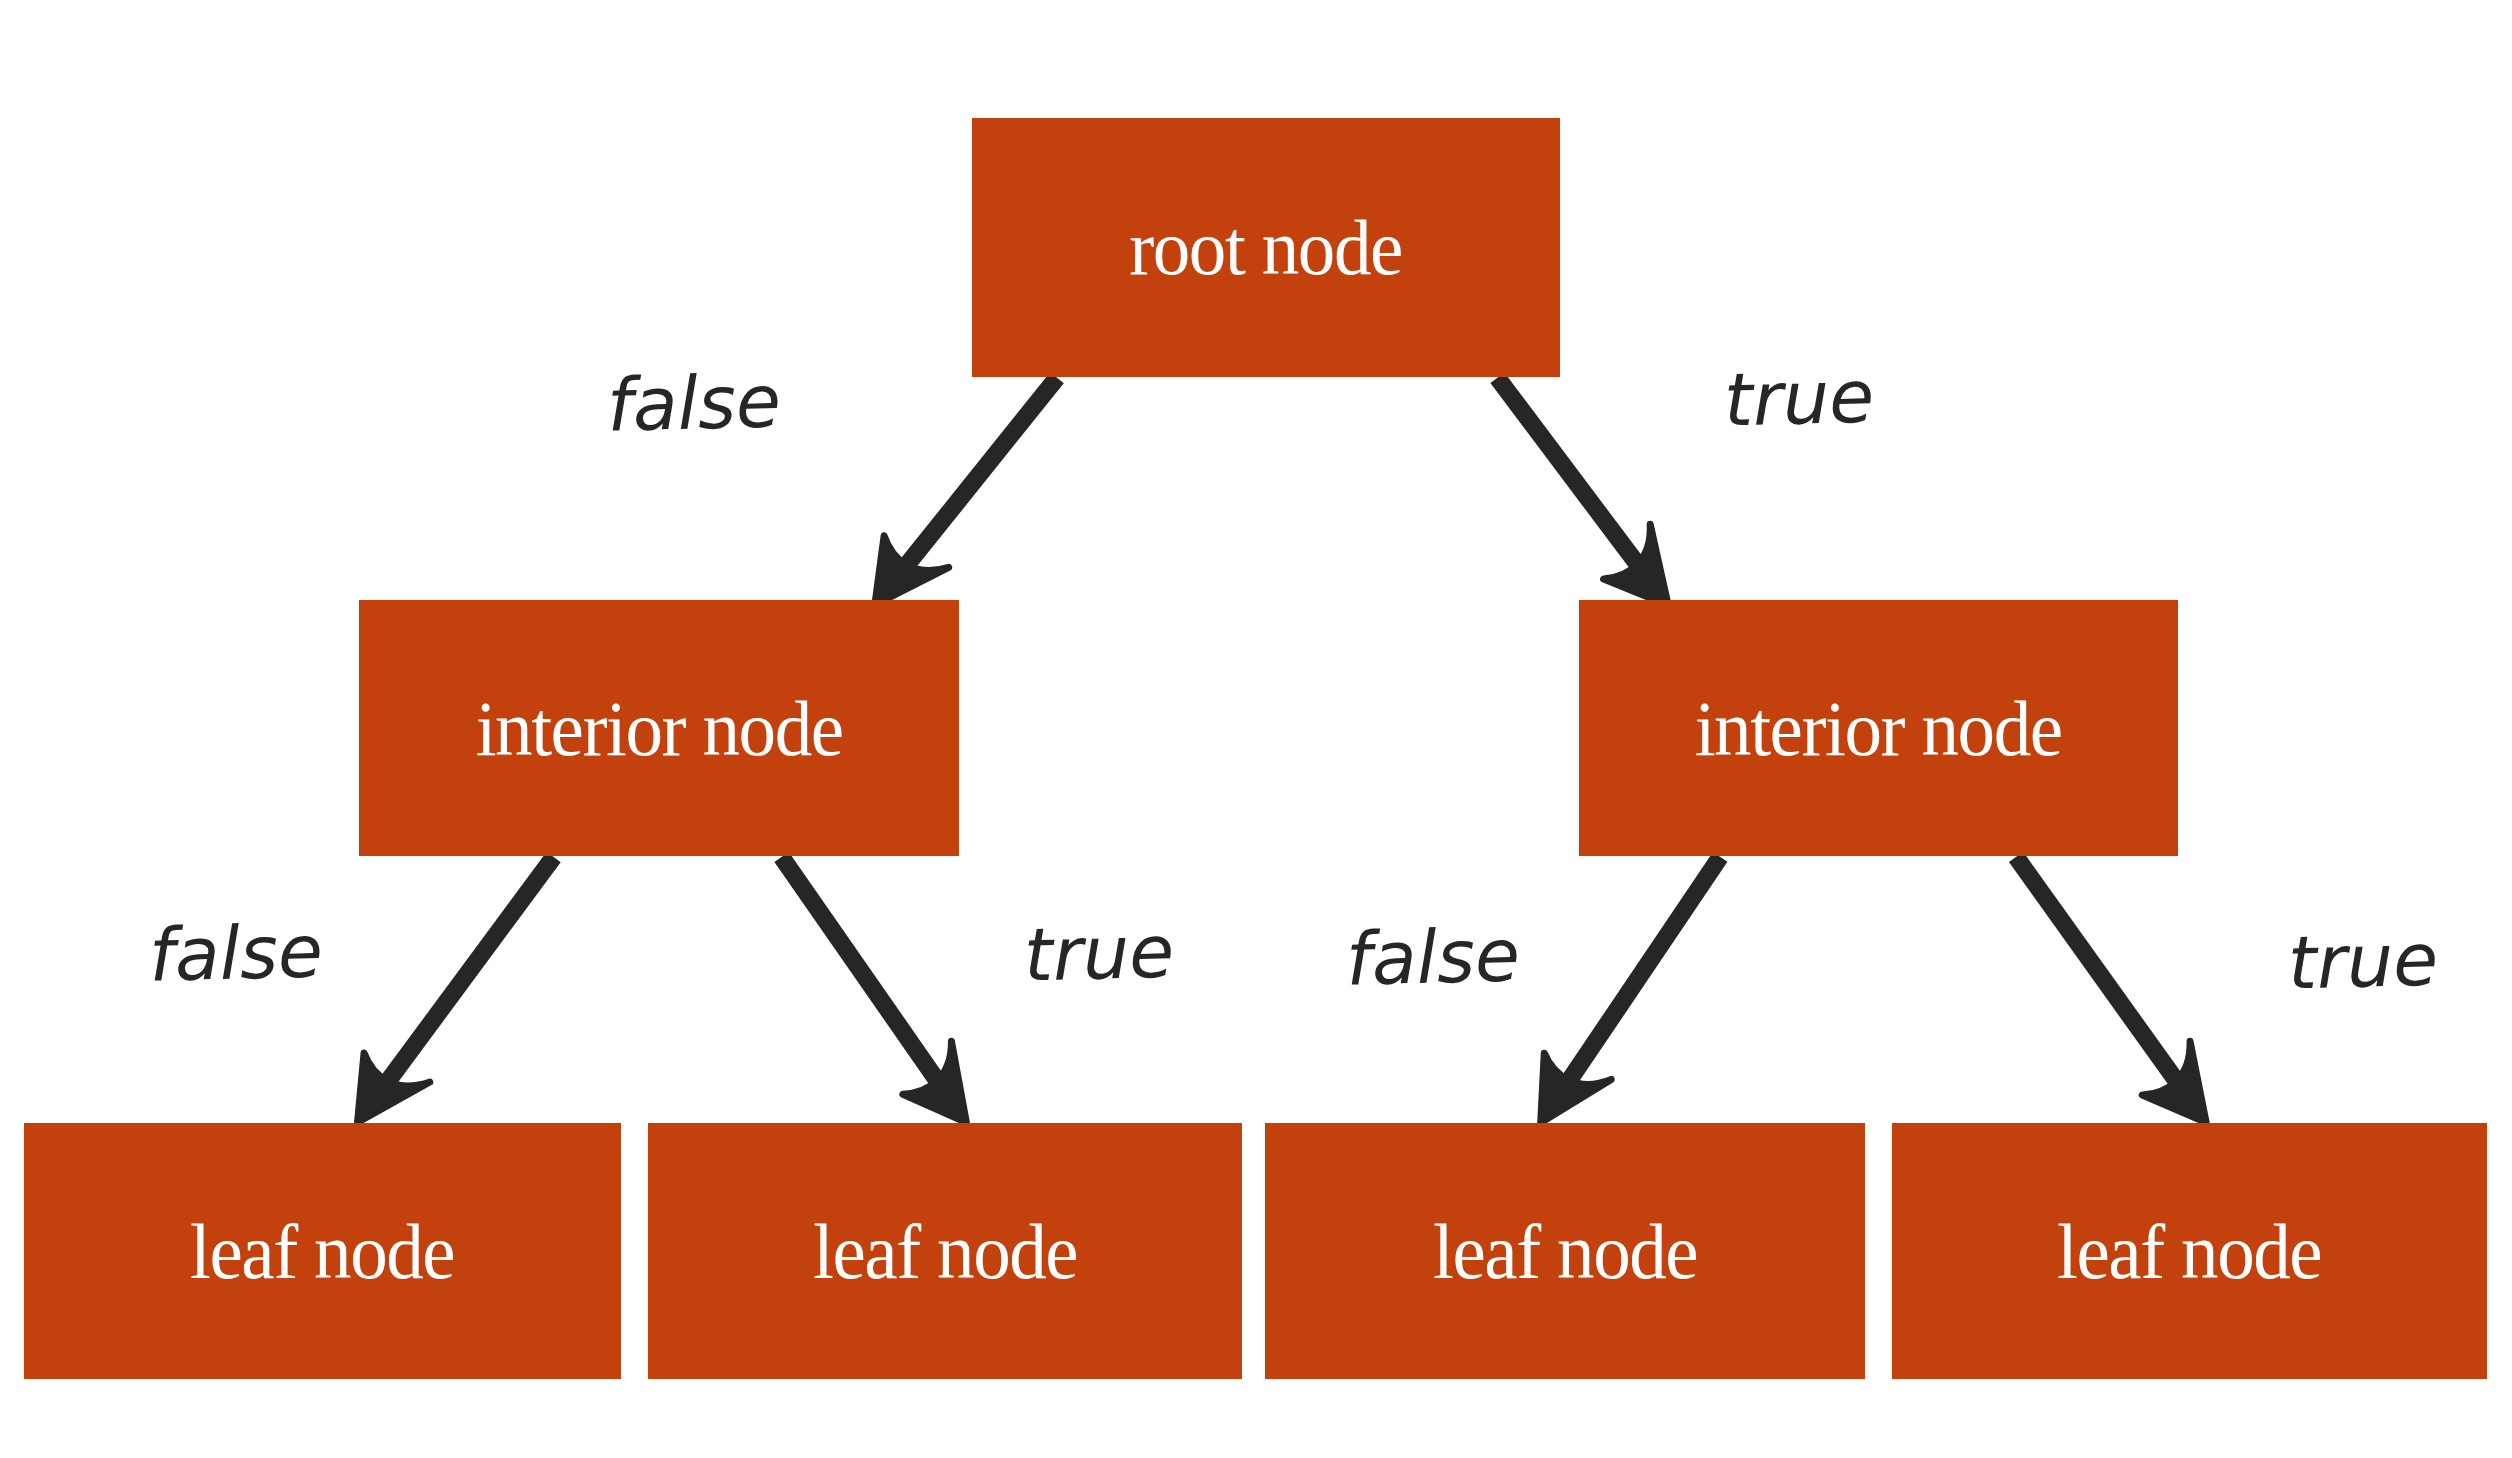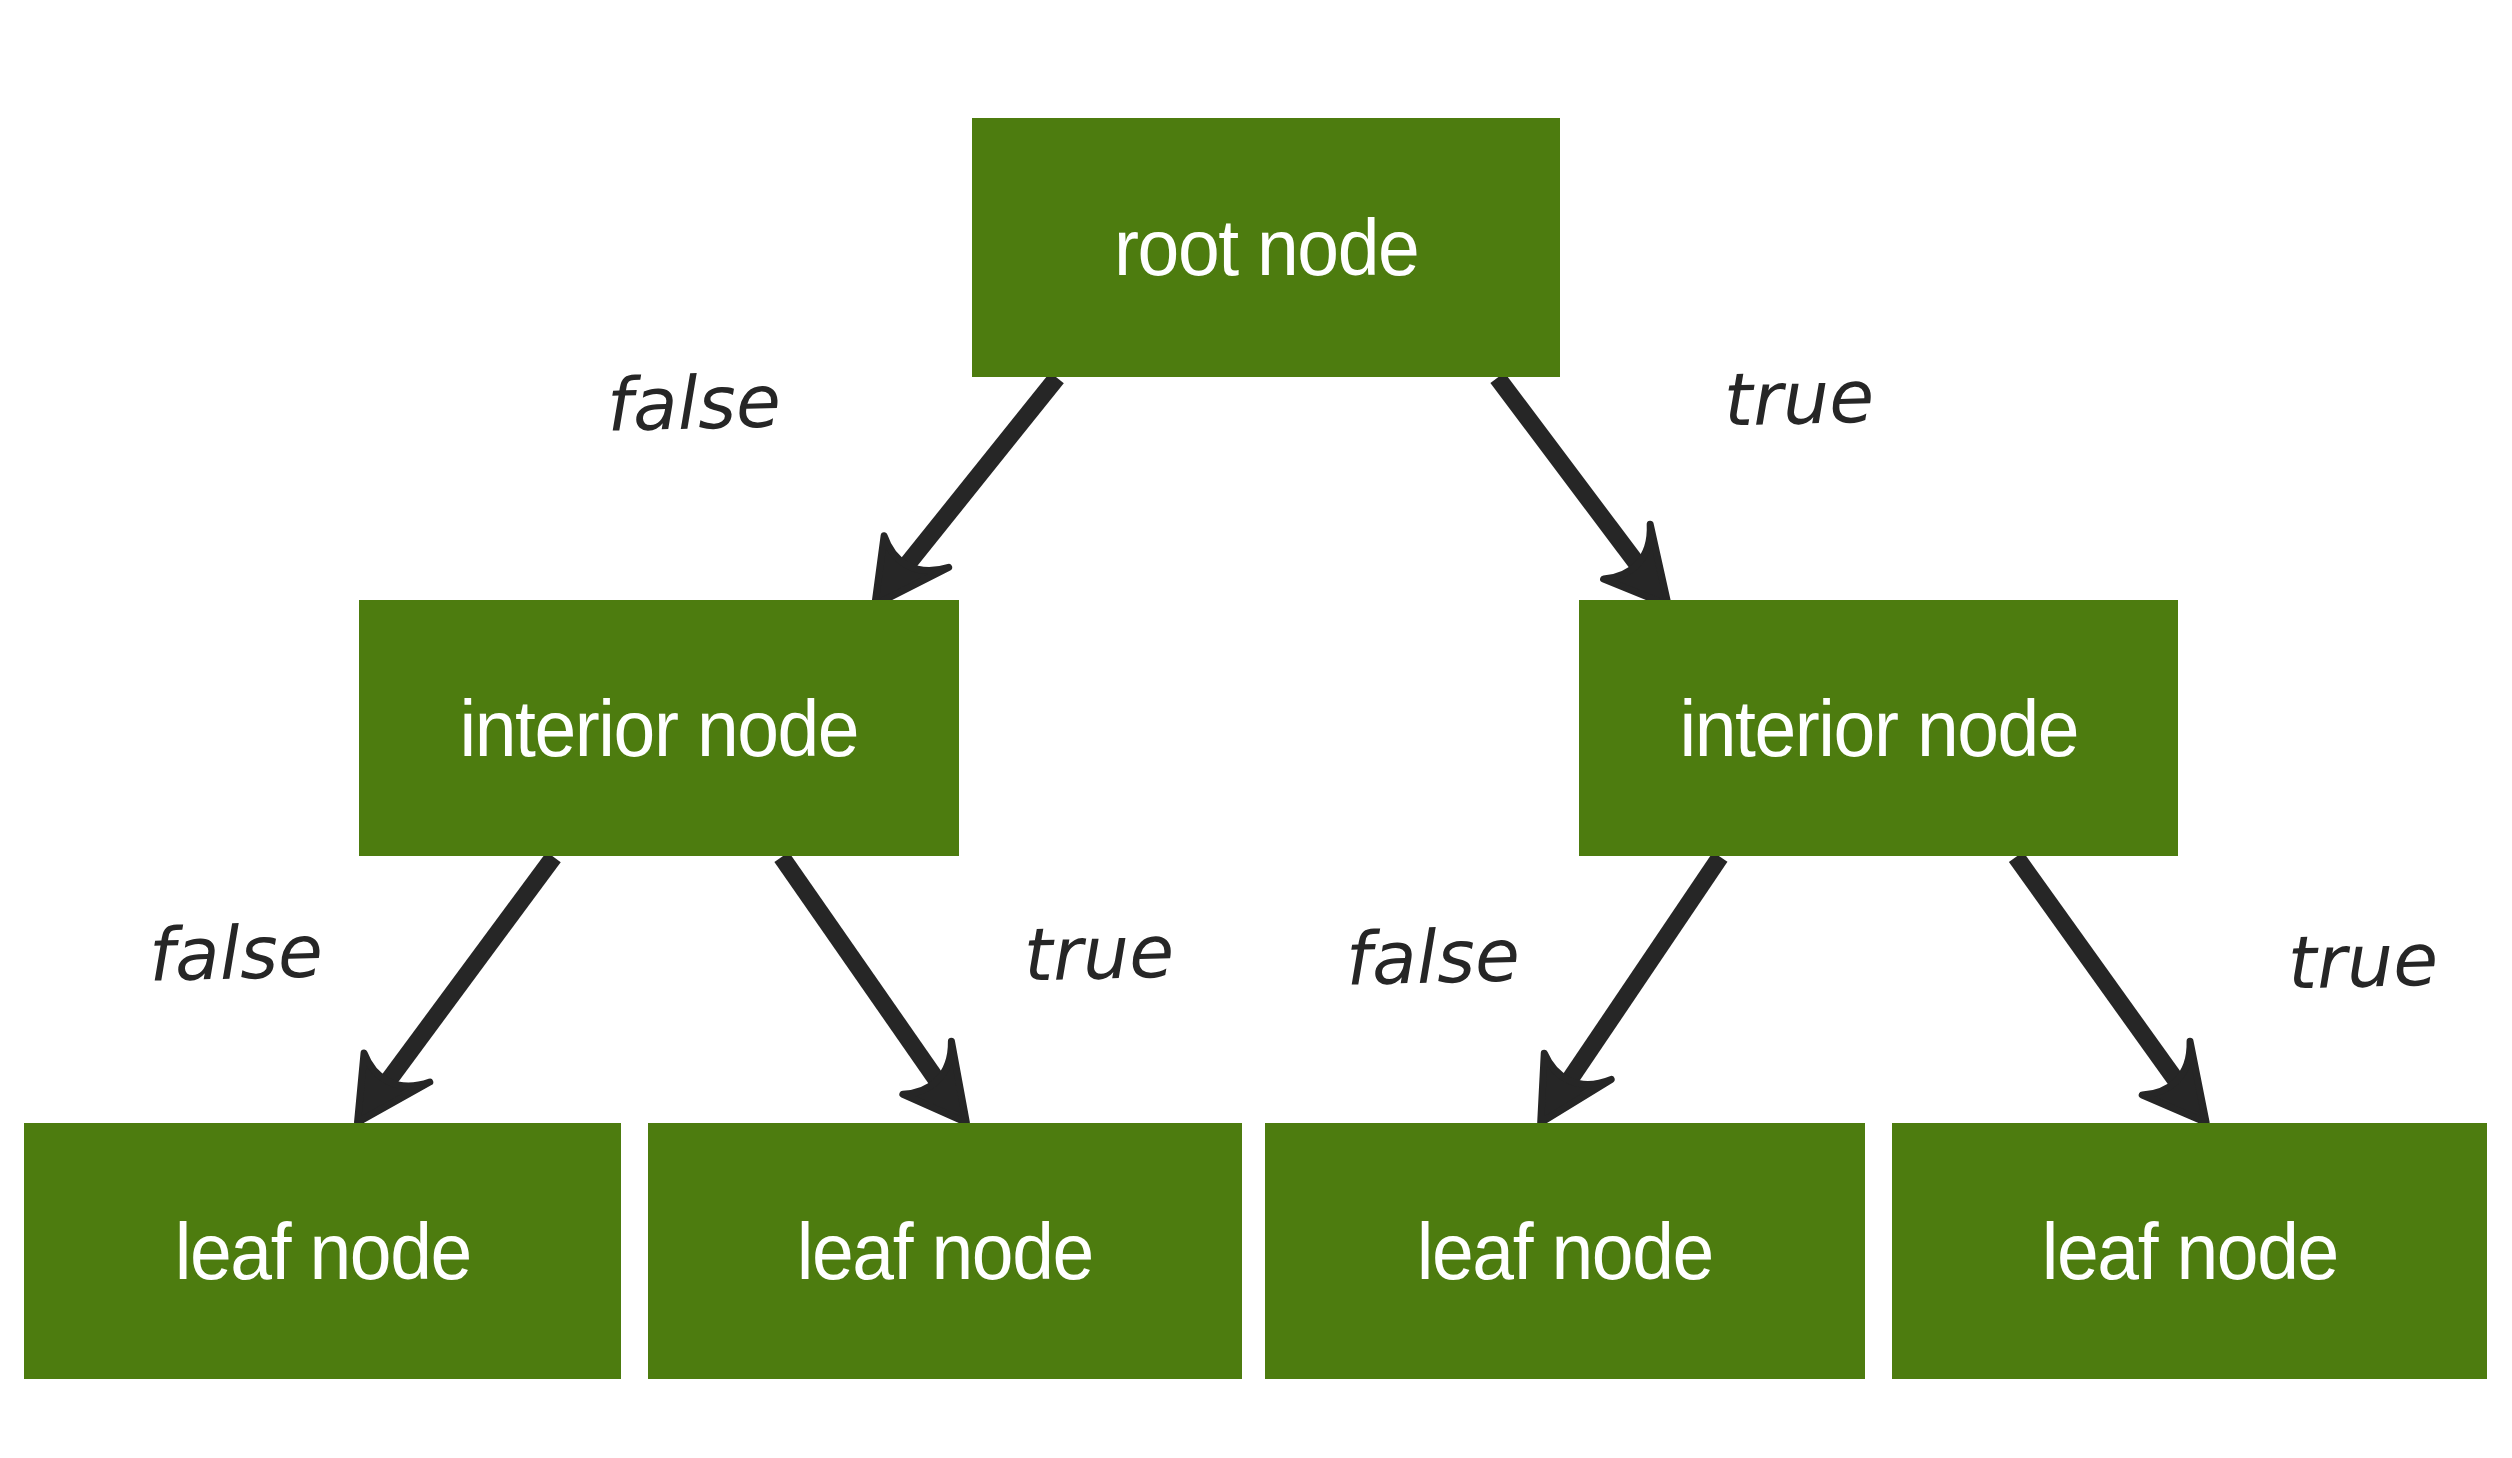--- a/index.html
+++ b/index.html
@@ -23,24 +23,25 @@
     height: 1459px;
     display: block;
   }
   .edge-line {
     stroke: #262626;
     stroke-width: 24;
     fill: none;
   }
   .node {
     position: absolute;
-    background: #4d7c0f;
+    background: #c2410c;
     display: flex;
     align-items: center;
     justify-content: center;
+    font-family: Liberation Serif, serif;
   }
   .node-label {
     color: #ffffff;
     font-size: 79px;
     font-weight: 400;
     letter-spacing: -1.5px;
     line-height: 1;
     transform: scaleX(0.95);
     white-space: nowrap;
   }

